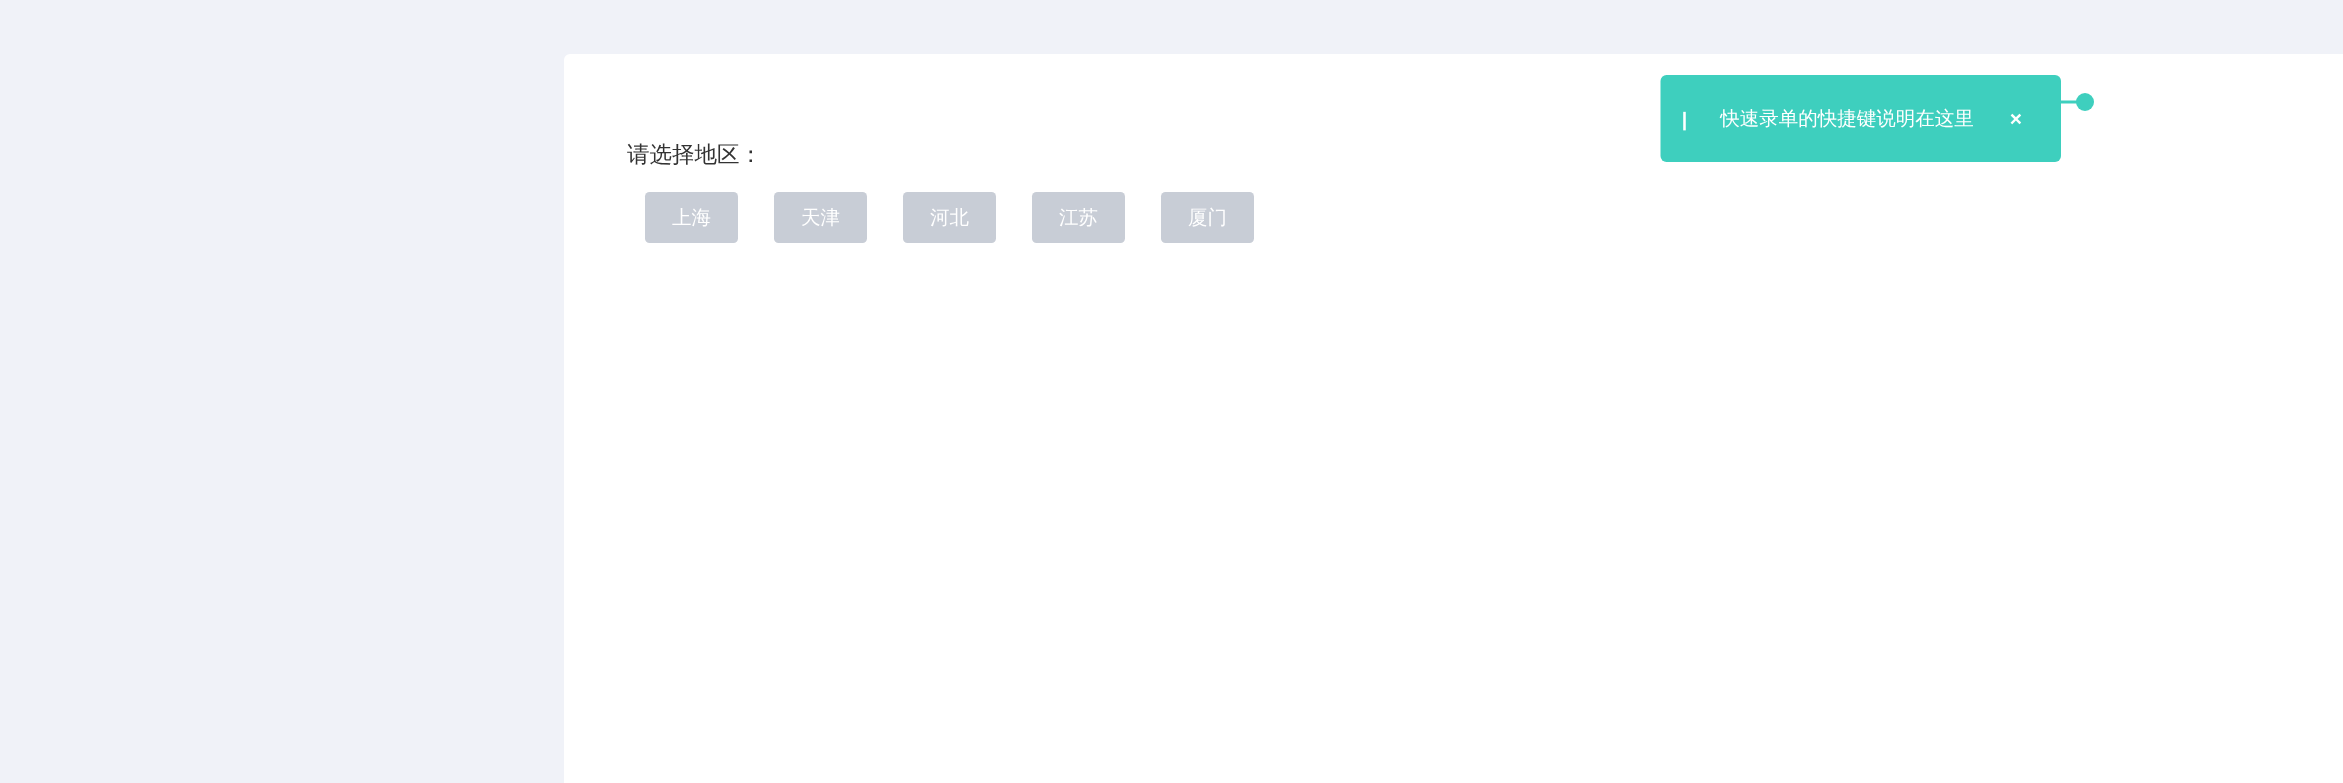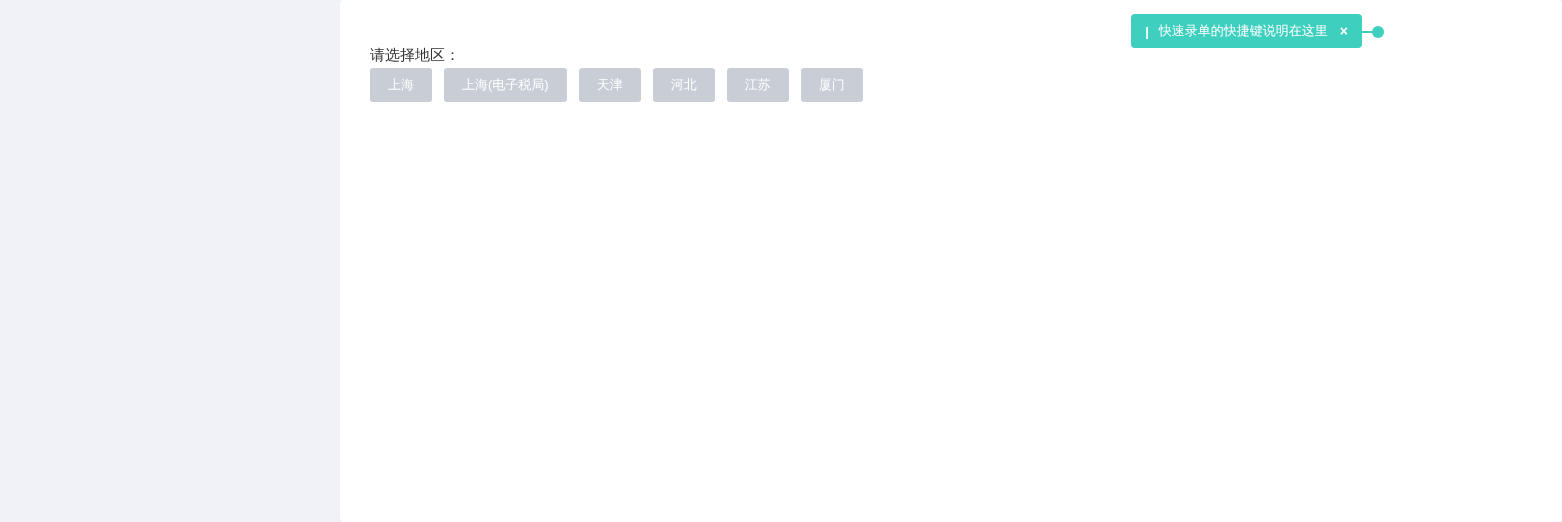--- a/index.html
+++ b/index.html
@@ -1,17 +1,17 @@
 <!DOCTYPE html>
 <html><head>
   <meta charset="utf-8">
   <style>
     * {
       box-sizing: border-box;
-      margin: 0;
+      margin: 12px;
       padding: 0;
       justify-content: center;
     }
 
     body {
       width: 1562px;
       height: 522px;
       background: #f0f2f8;
       font-family: 'Microsoft YaHei', '微软雅黑', sans-serif;
       overflow: hidden;
@@ -44,21 +44,20 @@
       font-size: 15px;
       color: #333333;
       font-weight: normal;
     }
 
     .region-buttons-row1 {
       position: absolute;
       top: 68px;
       left: 30px;
       display: flex;
-      gap: 12px;
       flex-wrap: nowrap;
     }
 
     .region-buttons-row2 {
       position: absolute;
       top: 110px;
       left: 30px;
       display: flex;
       gap: 12px;
     }
@@ -133,21 +132,20 @@
 <body>
 
 <div class="left-sidebar"></div>
 
 <div class="main-content">
   <span class="page-label">请选择地区：</span>
 
   <div class="region-buttons-row1">
 
   <button class="region-btn">上海</button>
-      <button class="region-btn">上海(电子税局)</button>
       <button class="region-btn">天津</button>
       <button class="region-btn">河北</button>
       <button class="region-btn">江苏</button>
       <button class="region-btn">厦门</button>
     </div>
 
 </div>
 
 <div class="tooltip-banner">
   <span>快速录单的快捷键说明在这里</span>

